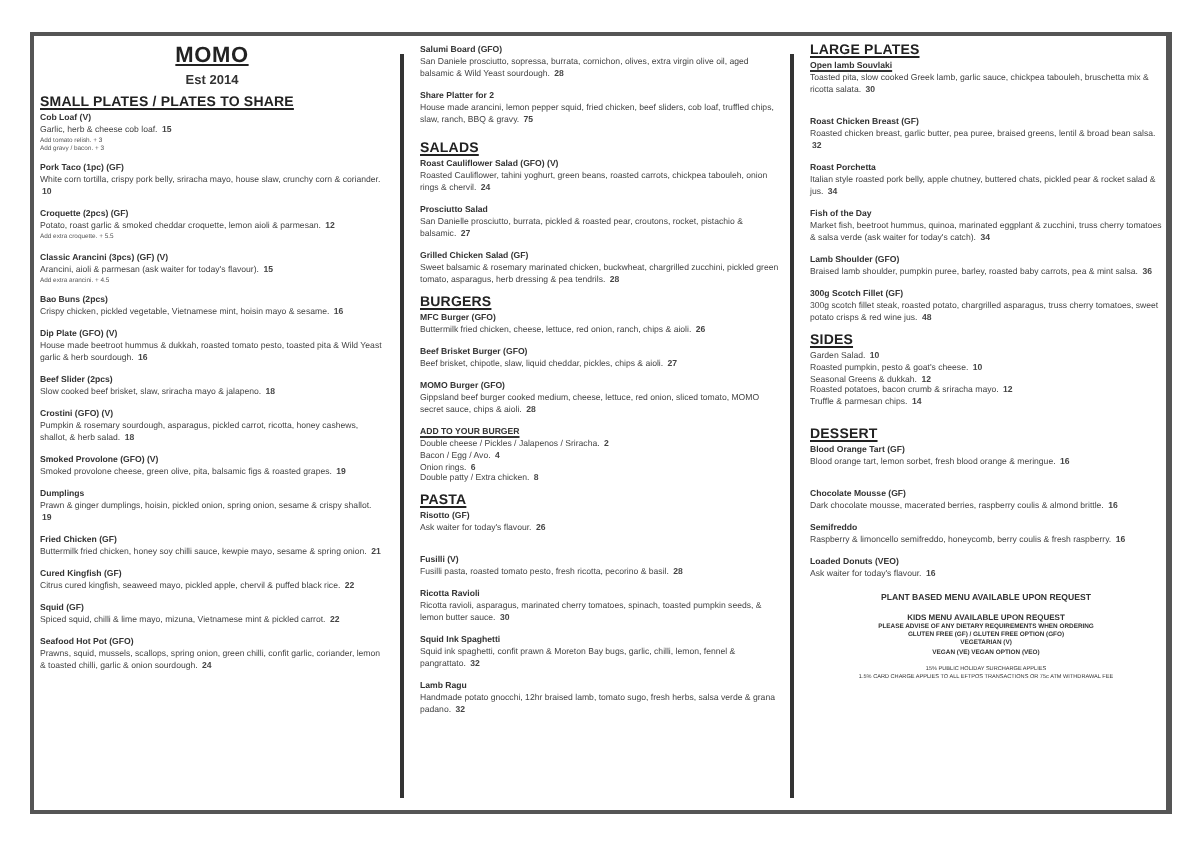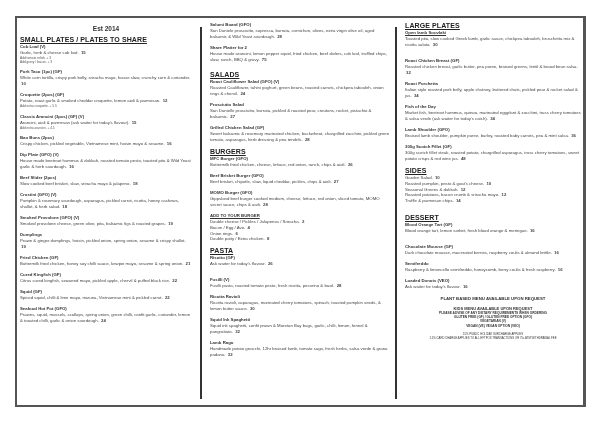--- a/index.html
+++ b/index.html
@@ -35,20 +35,21 @@
   .notice.xs { font-size: 2.8px; line-height: 4px; font-weight: normal; }
 </style>
 </head>
 <body>
 
 <div class="frame"></div>
 <div class="divider d1"></div>
 <div class="divider d2"></div>
 
 <div class="col col1">
+  <div class="brand">MOMO</div>
   <div class="est">Est 2014</div>
   <div class="section">SMALL PLATES / PLATES TO SHARE</div>
 
   <div class="item">
     <div class="item-name">Cob Loaf (V)</div>
     <div class="item-desc"><span>Garlic, herb &amp; cheese cob loaf.</span> <span class="price">15</span></div>
     <div class="addon">Add tomato relish. + 3</div>
     <div class="addon">Add gravy / bacon. + 3</div>
   </div>
   <div class="item">

